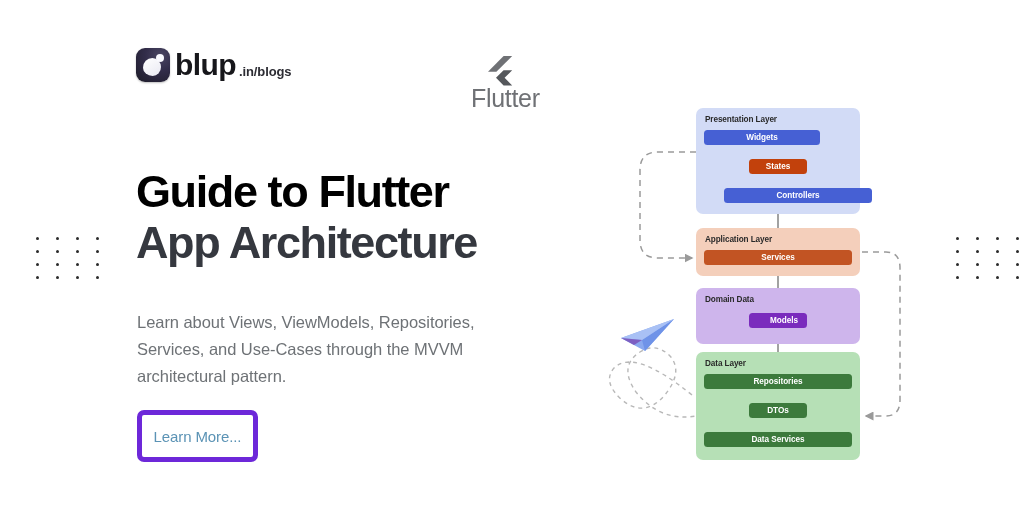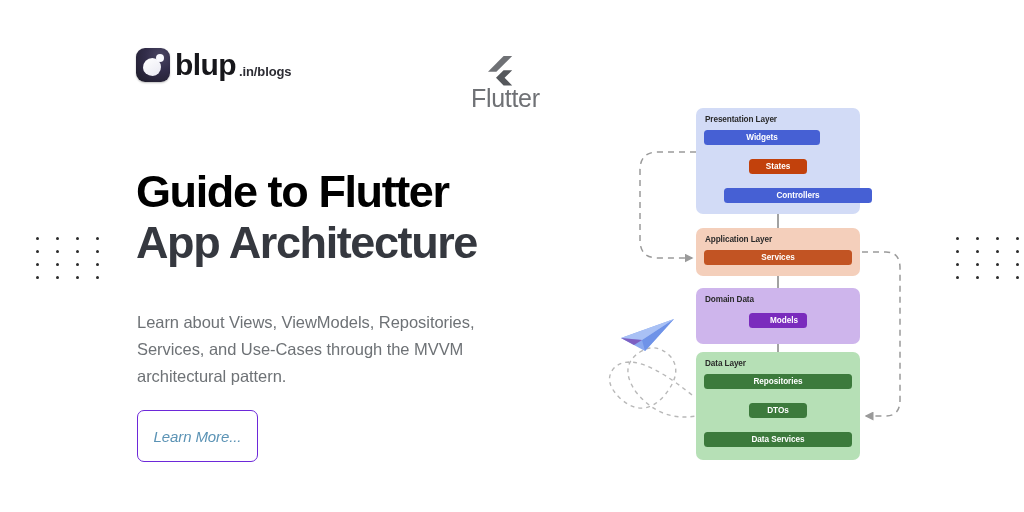--- a/index.html
+++ b/index.html
@@ -51,23 +51,23 @@
   .headline .l1 { color: #000000; display: block; }
   .headline .l2 { color: #35383f; display: block; }
 
   .subcopy {
     position: absolute; left: 137px; top: 309px; width: 372px;
     font-size: 16.5px; line-height: 1.63; color: #6e7276; letter-spacing: -0.05px;
   }
 
   .cta {
     position: absolute; left: 137px; top: 410px; width: 121px; height: 52px;
-    border: 1px solid #6d28d9; border-radius: 7px; background: #fff;
+    border: 5px solid #6d28d9; border-radius: 7px; background: #fff;
     color: #5b93b5; font-size: 15px; letter-spacing: -0.1px;
-    display: flex; align-items: center; justify-content: center; cursor: pointer; font-style: italic;
+    display: flex; align-items: center; justify-content: center; cursor: pointer;
   }
 
   
   .dotgrid { position: absolute; display: grid; grid-template-columns: repeat(4, 10px); gap: 10px; }
   .dotgrid span { width: 3px; height: 3px; background: #2b2b2b; border-radius: 50%; }
   .dotgrid.left  { left: 36px;  top: 237px; }
   .dotgrid.right { left: 956px; top: 237px; }
 
   
   .diagram { position: absolute; left: 600px; top: 100px; width: 310px; height: 370px; }

